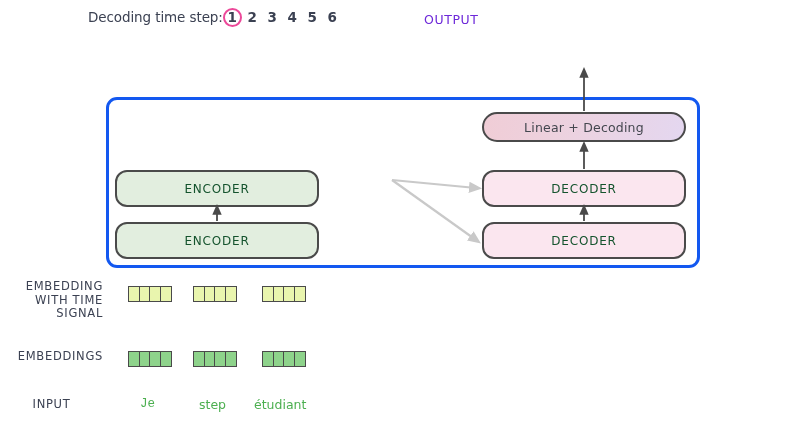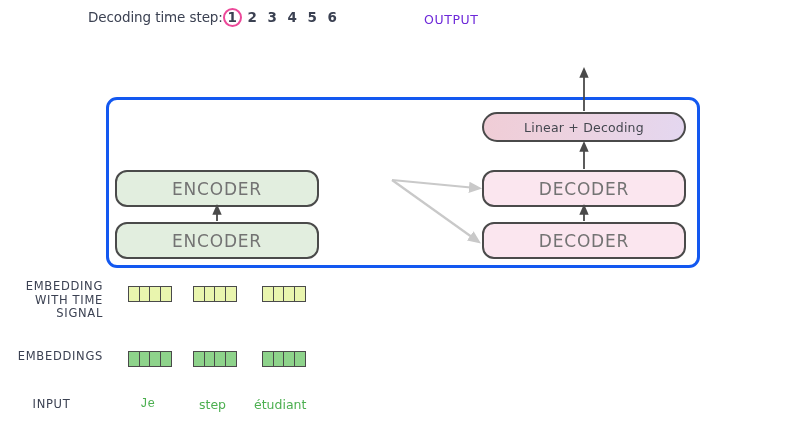--- a/index.html
+++ b/index.html
@@ -82,23 +82,23 @@
 
   
   .stack-box {
     position: absolute;
     border: 2.5px solid #4a4a4a;
     border-radius: 12px;
     box-sizing: border-box;
     display: flex;
     align-items: center;
     justify-content: center;
-    font-size: 17px;
+    font-size: 12px;
     letter-spacing: 0.8px;
-    color: #737373;
+    color: #14532d;
   }
   .encoder-box {
     background: #e2eedf;
     width: 204px;
     height: 37px;
     left: 115px;
   }
   .decoder-box {
     background: #fbe6ef;
     width: 204px;

